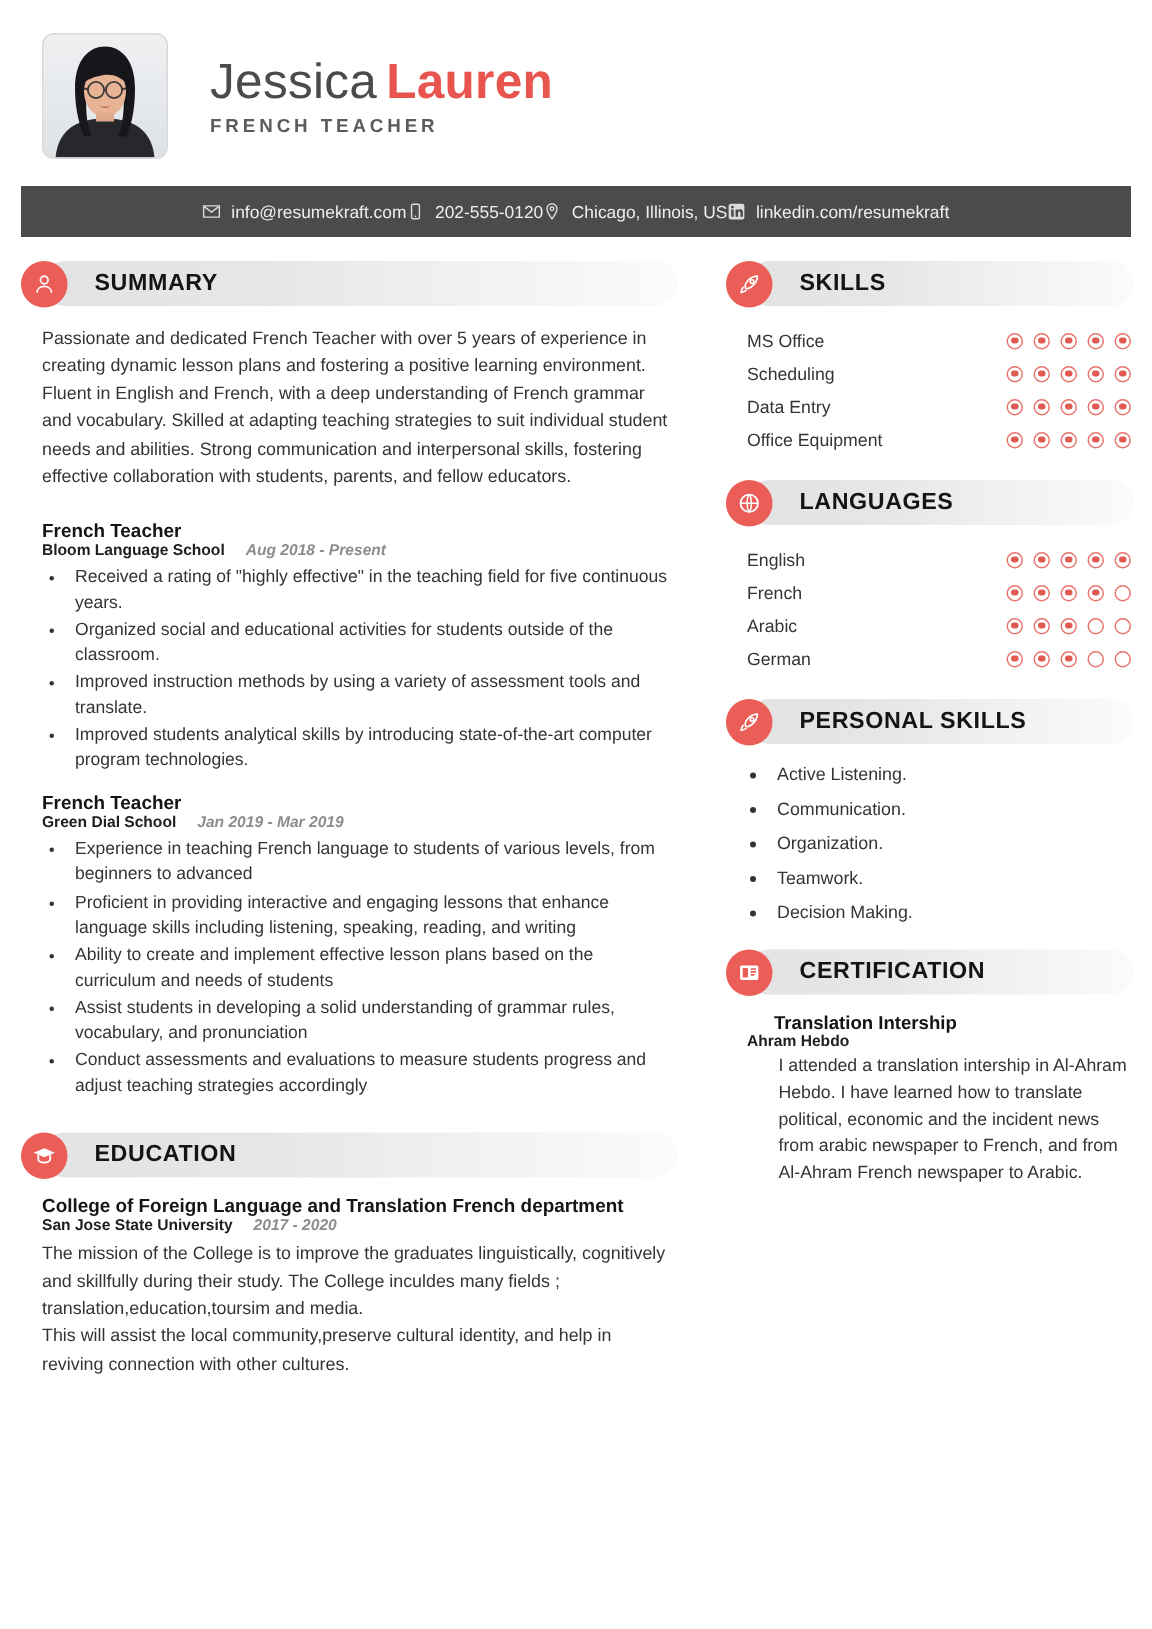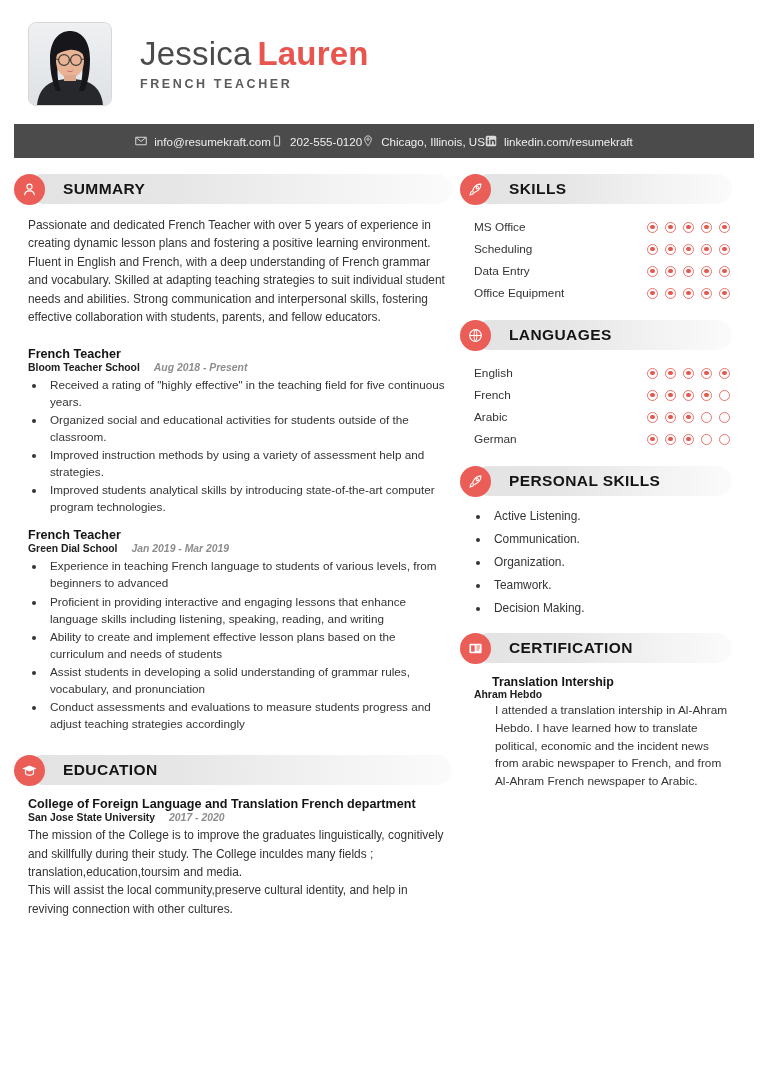--- a/index.html
+++ b/index.html
@@ -91,21 +91,21 @@
     align-items: center;
     justify-content: center;
     opacity: .92;
   }
   .contact-item .ico svg { width:12px; height:12px; fill:#e8e8e8; }
 
   
   .columns {
     display: flex;
     padding: 14px 14px 0 14px;
-    gap: 8px;
+    gap: 32px;
     align-items: flex-start;
   }
   .col-left  { width: 438px; flex: 0 0 438px; }
   .col-right { width: 272px; flex: 0 0 272px; }
 
   
   .sec {
     position: relative;
     height: 34px;
     margin-bottom: 10px;
@@ -350,27 +350,27 @@
       </div>
       <div class="body-text">Passionate and dedicated French Teacher with over 5 years of experience in creating dynamic lesson plans and fostering a positive learning environment. Fluent in English and French, with a deep understanding of French grammar and vocabulary. Skilled at adapting teaching strategies to suit individual student needs and abilities. Strong communication and interpersonal skills, fostering effective collaboration with students, parents, and fellow educators.</div>
 
       <div class="gap-lg"></div>
 
 
       <div class="block">
         <div class="job">
           <div class="job-title">French Teacher</div>
           <div class="job-meta">
-            <span class="org">Bloom Teacher School</span>
+            <span class="org">Bloom Language School</span>
             <span class="dates">Aug 2018 - Present</span>
           </div>
           <ul class="bullets">
             <li>Received a rating of "highly effective" in the teaching field for five continuous years.</li>
             <li>Organized social and educational activities for students outside of the classroom.</li>
-            <li>Improved instruction methods by using a variety of assessment help and strategies.</li>
+            <li>Improved instruction methods by using a variety of assessment tools and translate.</li>
             <li>Improved students analytical skills by introducing state-of-the-art computer program technologies.</li>
           </ul>
         </div>
 
         <div class="job">
           <div class="job-title">French Teacher</div>
           <div class="job-meta">
             <span class="org">Green Dial School</span>
             <span class="dates">Jan 2019 - Mar 2019</span>
           </div>

